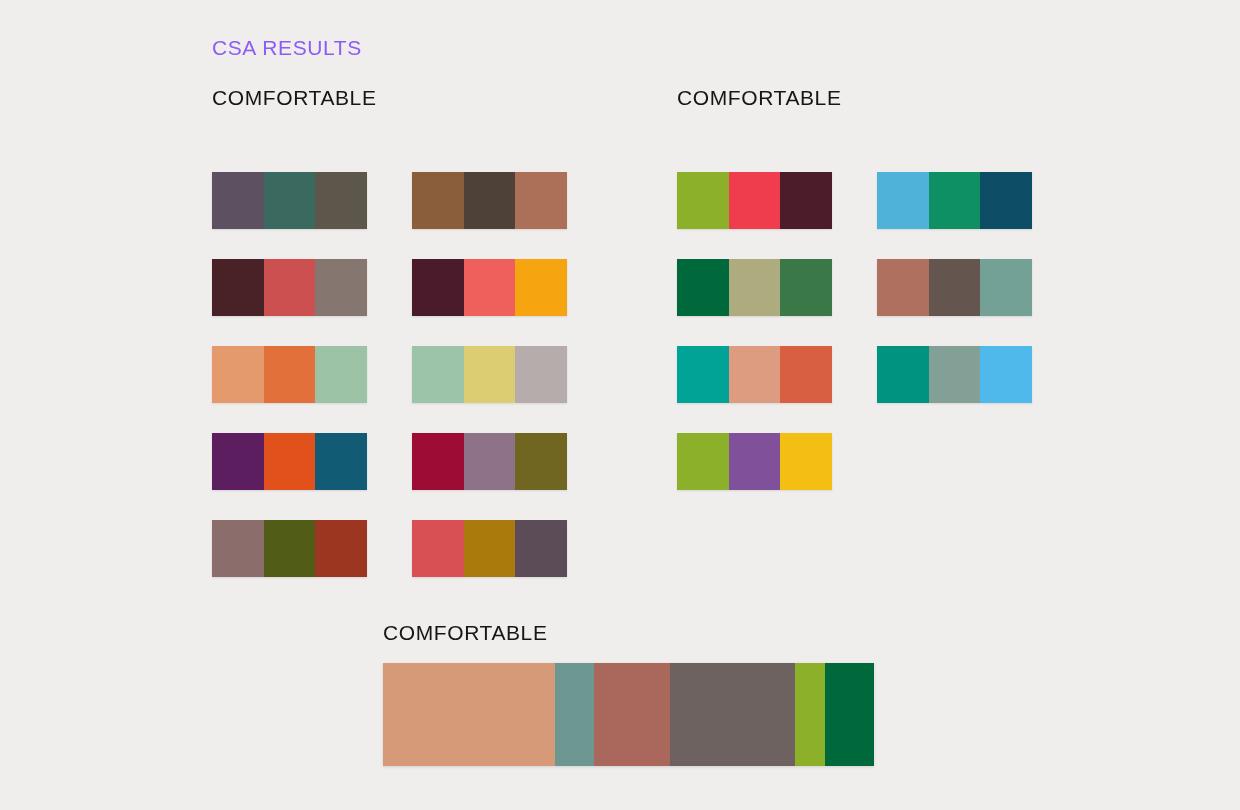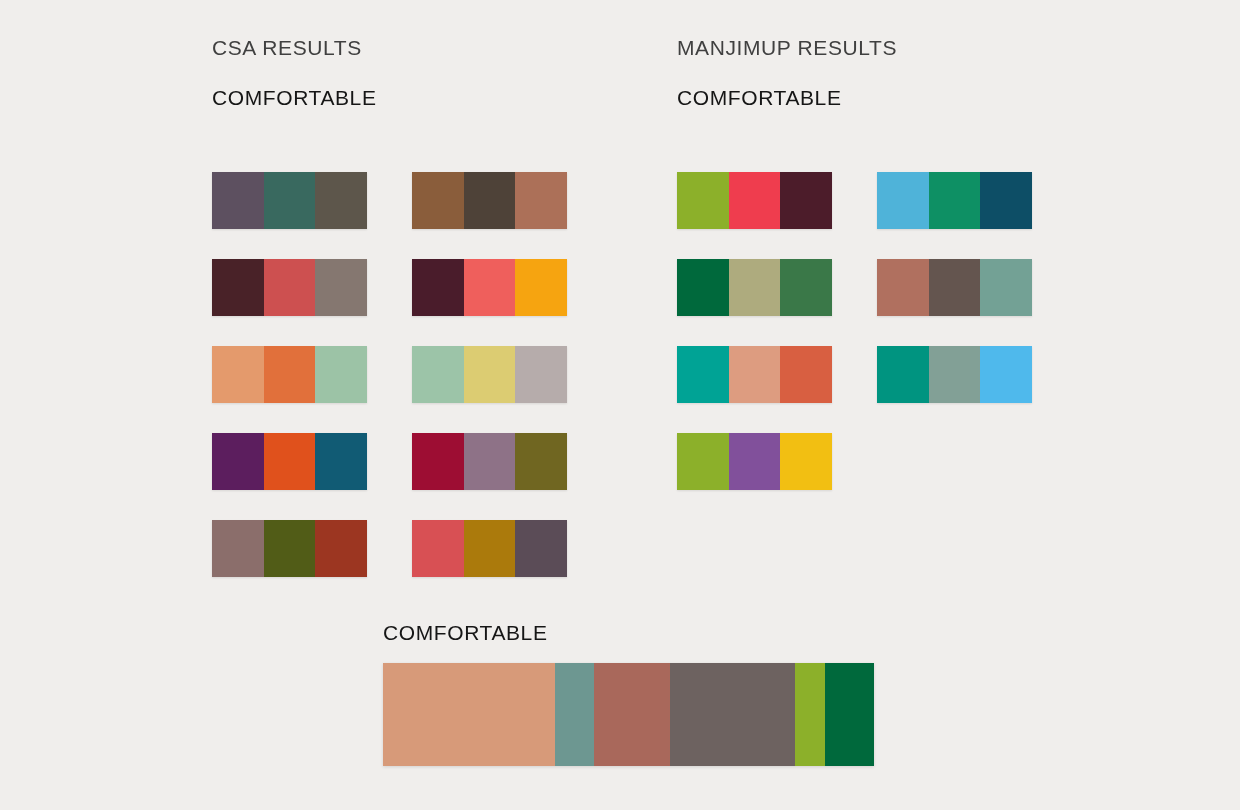--- a/index.html
+++ b/index.html
@@ -21,21 +21,21 @@
     inset: 0;
   }
 
   
   .section-title {
     position: absolute;
     font-size: 21px;
     font-weight: 400;
     letter-spacing: 0.6px;
     white-space: nowrap;
-    color: #404040;
+    color: #8b5cf6;
   }
   .section-sub {
     position: absolute;
     font-size: 21px;
     font-weight: 400;
     letter-spacing: 0.6px;
     white-space: nowrap;
     color: #161616;
   }
   #csa-title      { left: 212px; top: 36px; }
@@ -81,21 +81,20 @@
   }
 </style>
 </head>
 <body style="background: rgb(240, 238, 236);">
 
 <div class="board">
 
   <div class="section-title" id="csa-title">CSA RESULTS</div>
   <div class="section-sub" id="csa-sub">COMFORTABLE</div>
 
-  <div class="section-title" id="manjimup-title">MANJIMUP RESULTS</div>
   <div class="section-sub" id="manjimup-sub">COMFORTABLE</div>
 
   <div class="swatch-col" id="col-1">
       <div class="swatch-row">
         <div class="swatch-cell" style="background: rgb(93, 80, 96);"></div>
         <div class="swatch-cell" style="background: rgb(57, 105, 95);"></div>
         <div class="swatch-cell" style="background: rgb(93, 86, 75);"></div>
       </div>
       <div class="swatch-row">
         <div class="swatch-cell" style="background: rgb(73, 34, 40);"></div>

